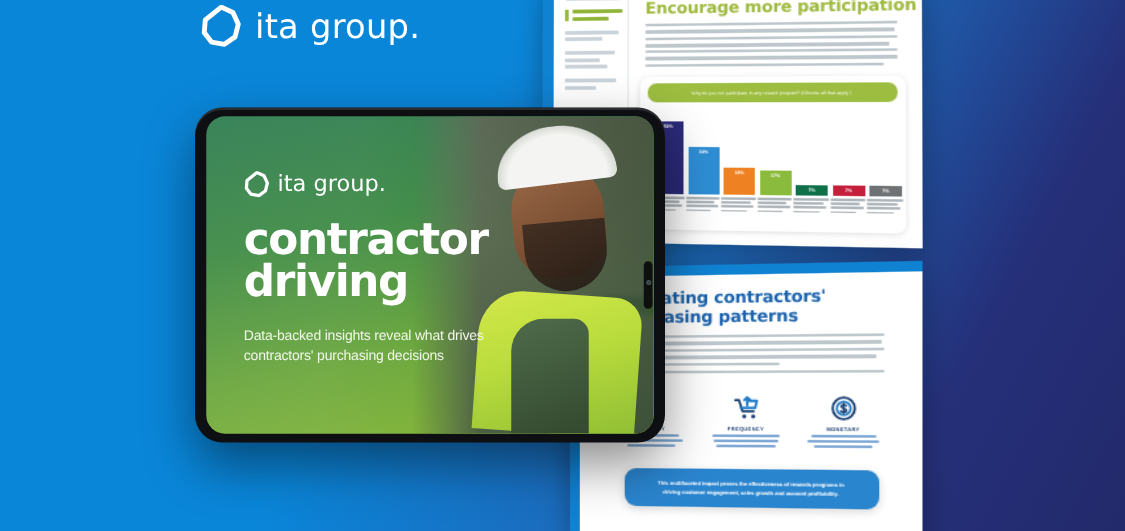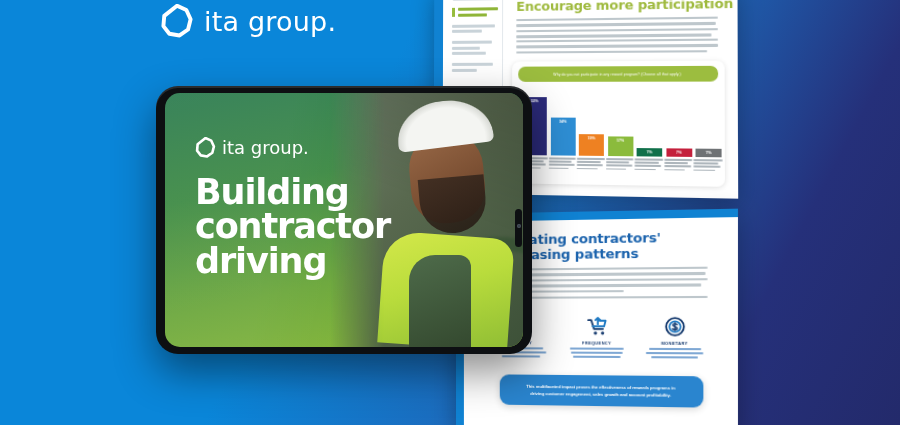--- a/index.html
+++ b/index.html
@@ -353,25 +353,28 @@
         <div id="tbrand">
           <span class="mark">
             <svg viewBox="0 0 40 40" width="21" height="21" aria-hidden="true">
               <path d="M20 2 L31 7 L36 18 L33 30 L23 37 L11 35 L4 26 L5 14 Z" fill="none" stroke="#ffffff" stroke-width="5" stroke-linejoin="round"></path>
             </svg>
           </span>
           <span class="wordmark">ita group.</span>
         </div>
 
         <div id="headline">
-          <div>Building</div>
           <div>contractor</div>
           <div>driving</div>
         </div>
 
+        <div id="sub">
+          <div>Data-backed insights reveal what drives</div>
+          <div>contractors' purchasing decisions</div>
+        </div>
       </div>
 
       <div id="notch"></div>
       <div id="lens"></div>
     </div>
   </div>
 
 </div>
 
 </body></html>

